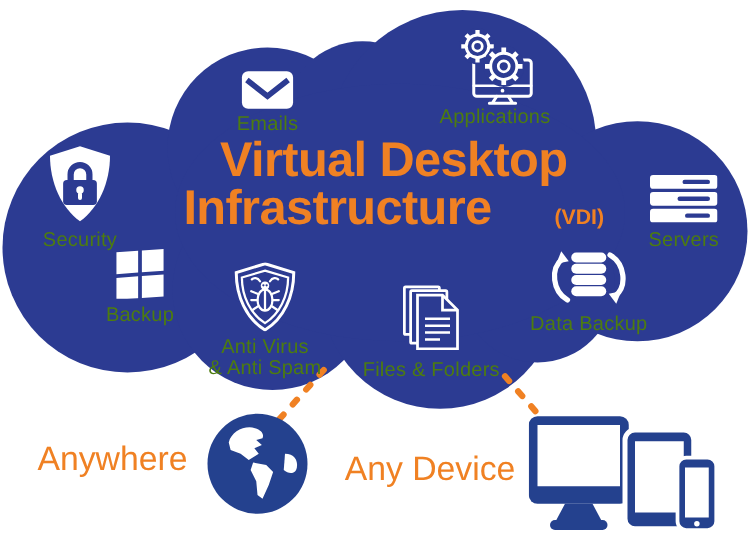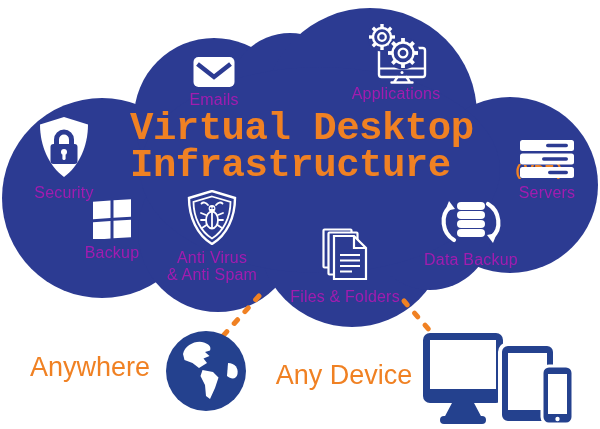--- a/index.html
+++ b/index.html
@@ -1,22 +1,22 @@
 <!DOCTYPE html>
 <html><head>
 <meta charset="utf-8">
 <style>
   html,body{margin:0;padding:0;background:#ffffff;}
   .stage{position:relative;width:600px;height:429px;background:#ffffff;overflow:hidden;
          font-family:"Liberation Sans",sans-serif;}
   svg{display:block;}
   .bg{position:absolute;left:0;top:0;}
-  .node{position:absolute;display:flex;flex-direction:column;align-items:center;color:#a21caf;}
+  .node{position:absolute;display:flex;flex-direction:column;align-items:center;color:#4d7c0f;}
   .lbl{font-size:16px;font-weight:500;letter-spacing:.2px;white-space:nowrap;line-height:17px;text-align:center;}
-  .title{position:absolute;left:130px;top:110px;width:370px;color:#F08123;font-weight:700;font-family:Liberation Mono, monospace;}
+  .title{position:absolute;left:130px;top:110px;width:370px;text-align:center;color:#F08123;font-weight:700;}
   .title .l1{font-size:39px;line-height:38px;letter-spacing:-.5px;white-space:nowrap;}
   .title .l2{font-size:39px;line-height:37px;letter-spacing:-.5px;white-space:nowrap;}
   .badge{font-size:17px;font-weight:700;letter-spacing:0;margin-left:40px;}
   .big-orange{position:absolute;color:#F08123;font-weight:400;font-size:27px;text-align:center;white-space:nowrap;}
   .abs{position:absolute;}
 </style>
 </head>
 <body>
 
 <div class="stage">
@@ -123,21 +123,21 @@
       <g fill="#FFFFFF" transform="translate(0,2.8) skewY(-4)">
         <rect x="0" y="0" width="17.5" height="17.5"></rect>
         <rect x="20.5" y="0" width="17.5" height="17.5"></rect>
         <rect x="0" y="20.5" width="17.5" height="17.5"></rect>
         <rect x="20.5" y="20.5" width="17.5" height="17.5"></rect>
       </g>
     </svg>
     <div class="lbl" style="margin-top:5px;">Backup</div>
   </div>
 
-  <div class="node" style="left:166px;top:190px;width:92px;">
+  <div class="node" style="left:166px;top:210px;width:92px;">
     <svg width="52" height="55" viewBox="0 0 52 55">
       <g stroke="#FFFFFF" fill="none">
         <path d="M26 1 L49 8 C49 27 41 45 26 54 C11 45 3 27 3 8 Z" stroke-width="2.4"></path>
         <path d="M26 6.5 L44.5 12 C44.5 27 37.5 41.5 26 48.5 C14.5 41.5 7.5 27 7.5 12 Z" stroke-width="1.8"></path>
         <path d="M22 15 C20 12 17 12 15.5 13.5 M30 15 C32 12 35 12 36.5 13.5" stroke-width="1.8" stroke-linecap="round"></path>
         <ellipse cx="26" cy="30" rx="6" ry="8.5" stroke-width="1.8"></ellipse>
         <path d="M26 21.5 V38.5" stroke-width="1.8"></path>
         <path d="M20 25 L15 23 M20 30 L15 30 M20.5 35 L16 38 M32 25 L37 23 M32 30 L37 30 M31.5 35 L36 38" stroke-width="1.8" stroke-linecap="round"></path>
       </g>
       <circle cx="26" cy="18.5" r="3.4" fill="#FFFFFF"></circle>

